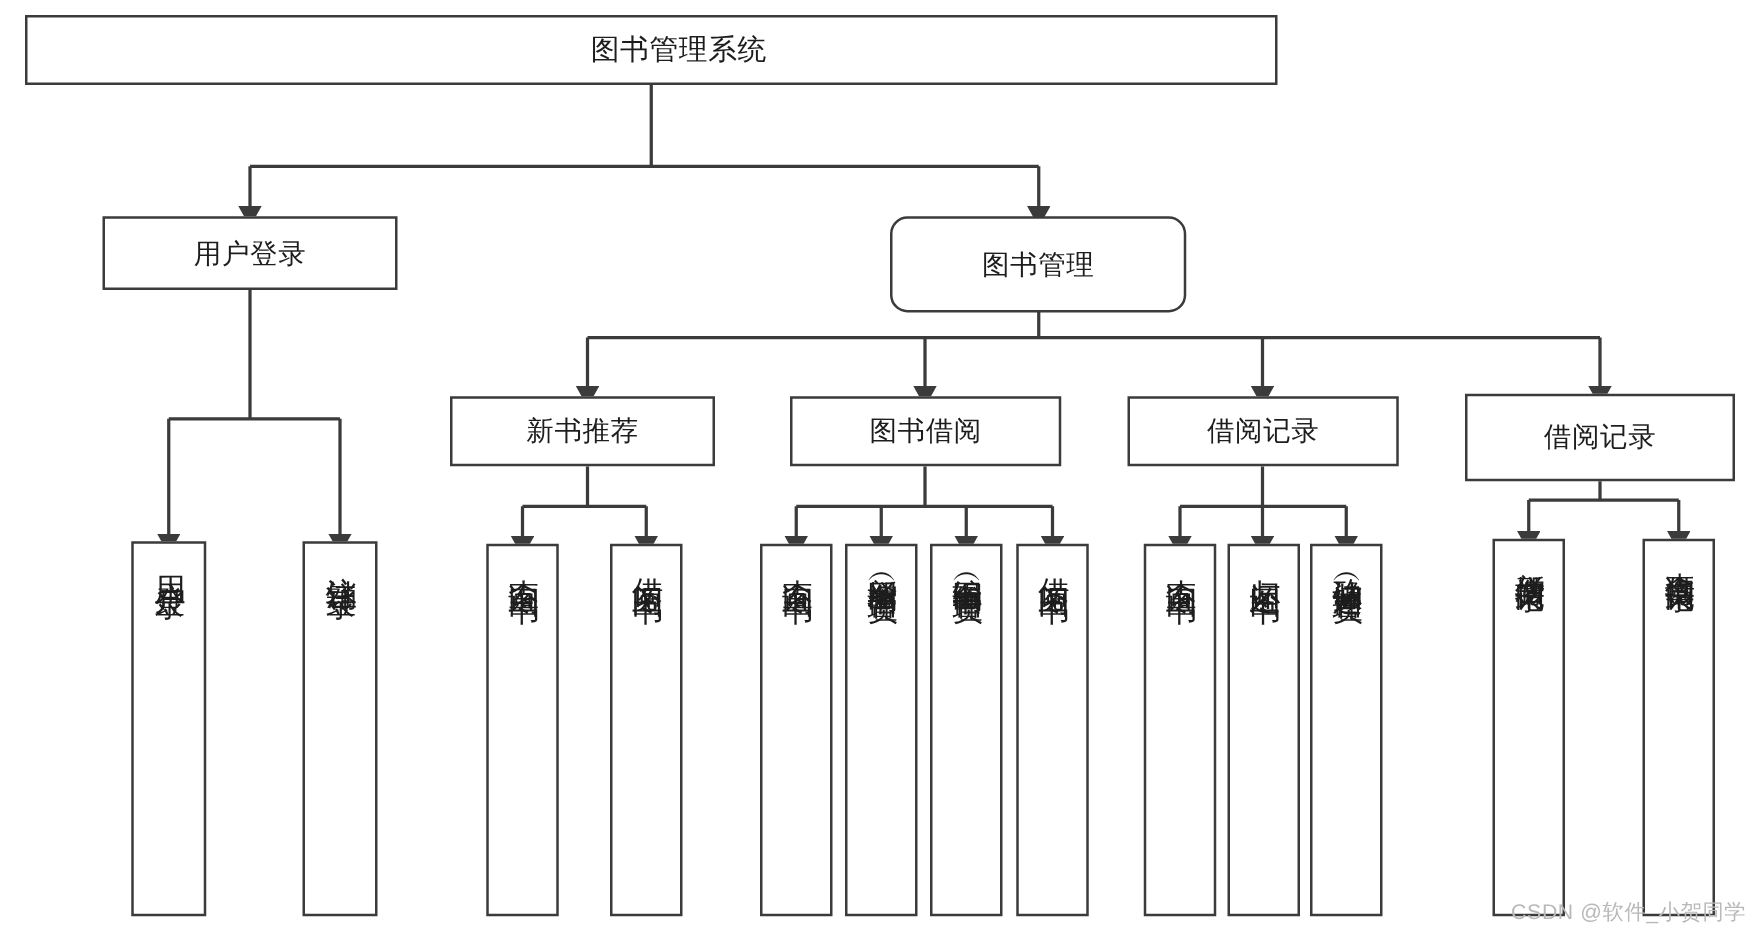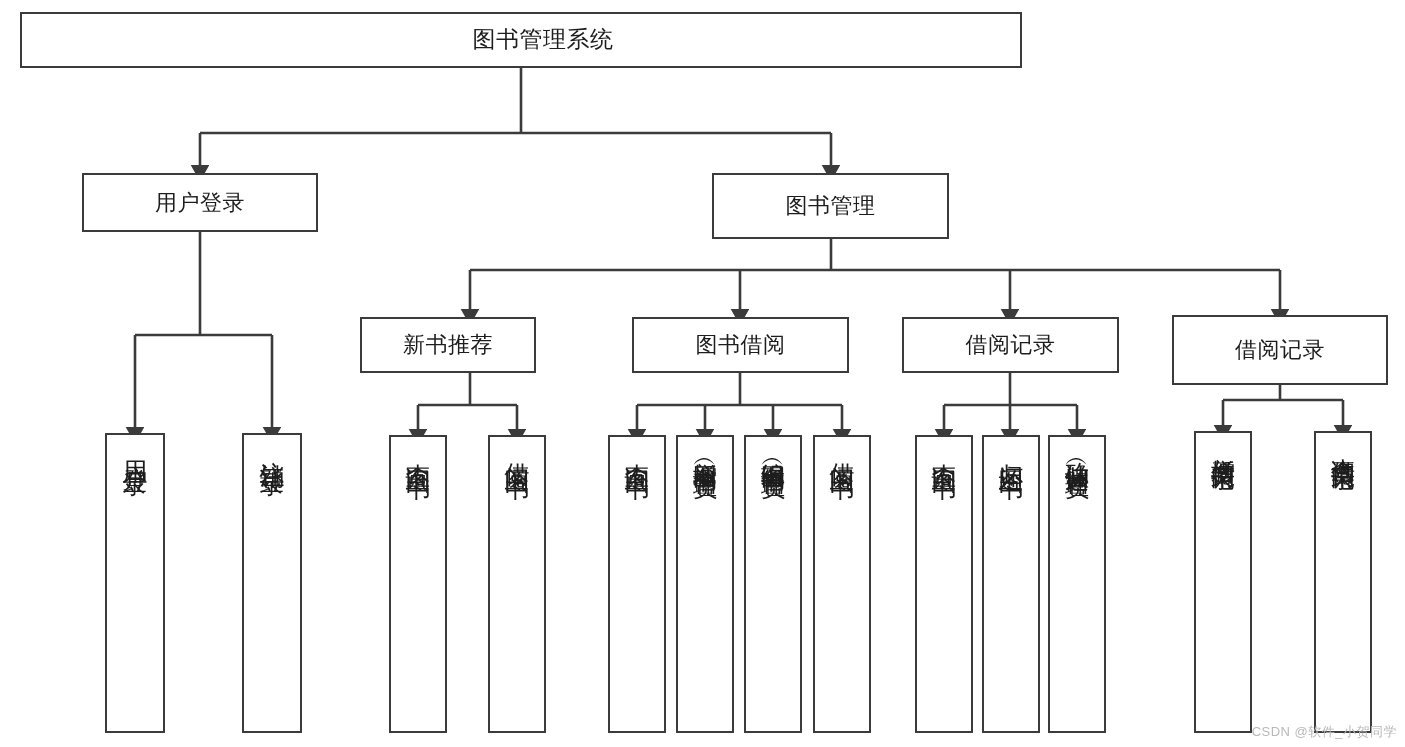--- a/index.html
+++ b/index.html
@@ -62,21 +62,21 @@
     white-space: nowrap;
   }
   .node.v.tight .label {
     font-size: 24px;
     letter-spacing: 2px;
   }
   #watermark {
     position: absolute;
     right: 8px;
     bottom: 6px;
-    font-size: 13px;
+    font-size: 17px;
     color: #b9b9b9;
     letter-spacing: 0.5px;
     white-space: nowrap;
     user-select: none;
   }
 </style>
 </head>
 <body>
 
 <div id="diagram-root">
@@ -132,33 +132,33 @@
   </svg>
 
   <div class="node h root" style="left:20px; top:12px; width:1002px; height:56px;padding-left:44px;">
     <span class="label">图书管理系统</span>
   </div>
 
   <div class="node h" style="left:82px; top:173px; width:236px; height:59px;">
     <span class="label">用户登录</span>
   </div>
 
-  <div class="node h" style="left:712px; top:173px; width:237px; height:66px;">
+  <div class="node h" style="left:712px; top:173px; width:237px; height:77px;border-radius:14px;">
     <span class="label">图书管理</span>
   </div>
 
   <div class="node v" style="left:105px; top:433px; width:60px; height:300px;">
     <span class="label">用户登录</span>
   </div>
 
   <div class="node v" style="left:242px; top:433px; width:60px; height:300px;">
     <span class="label">注销登录</span>
   </div>
 
-  <div class="node h" style="left:360px; top:317px; width:176px; height:56px;">
+  <div class="node h" style="left:360px; top:317px; width:212px; height:56px;">
     <span class="label">新书推荐</span>
   </div>
 
   <div class="node h" style="left:632px; top:317px; width:217px; height:56px;">
     <span class="label">图书借阅</span>
   </div>
 
   <div class="node h" style="left:902px; top:317px; width:217px; height:56px;">
     <span class="label">借阅记录</span>
   </div>

